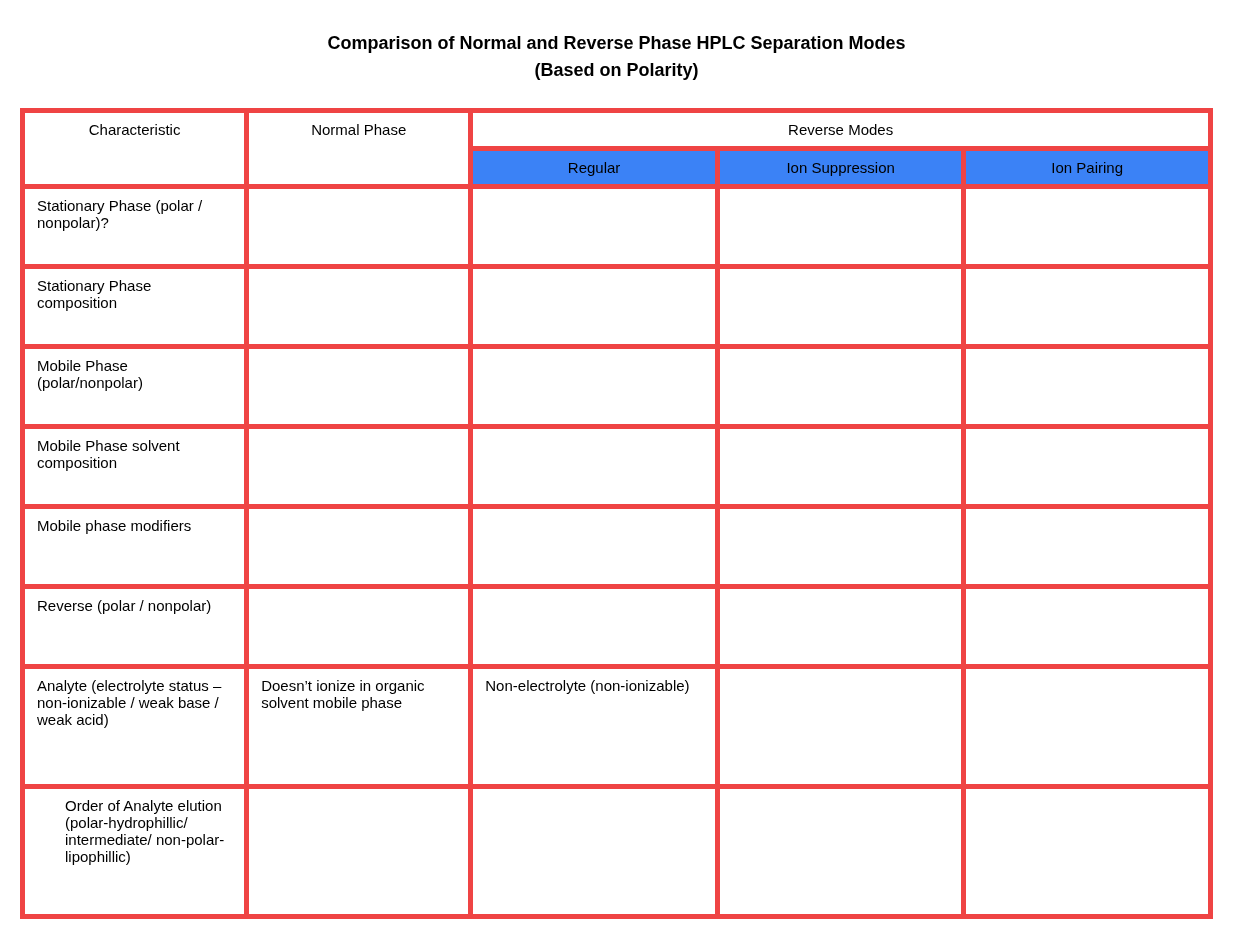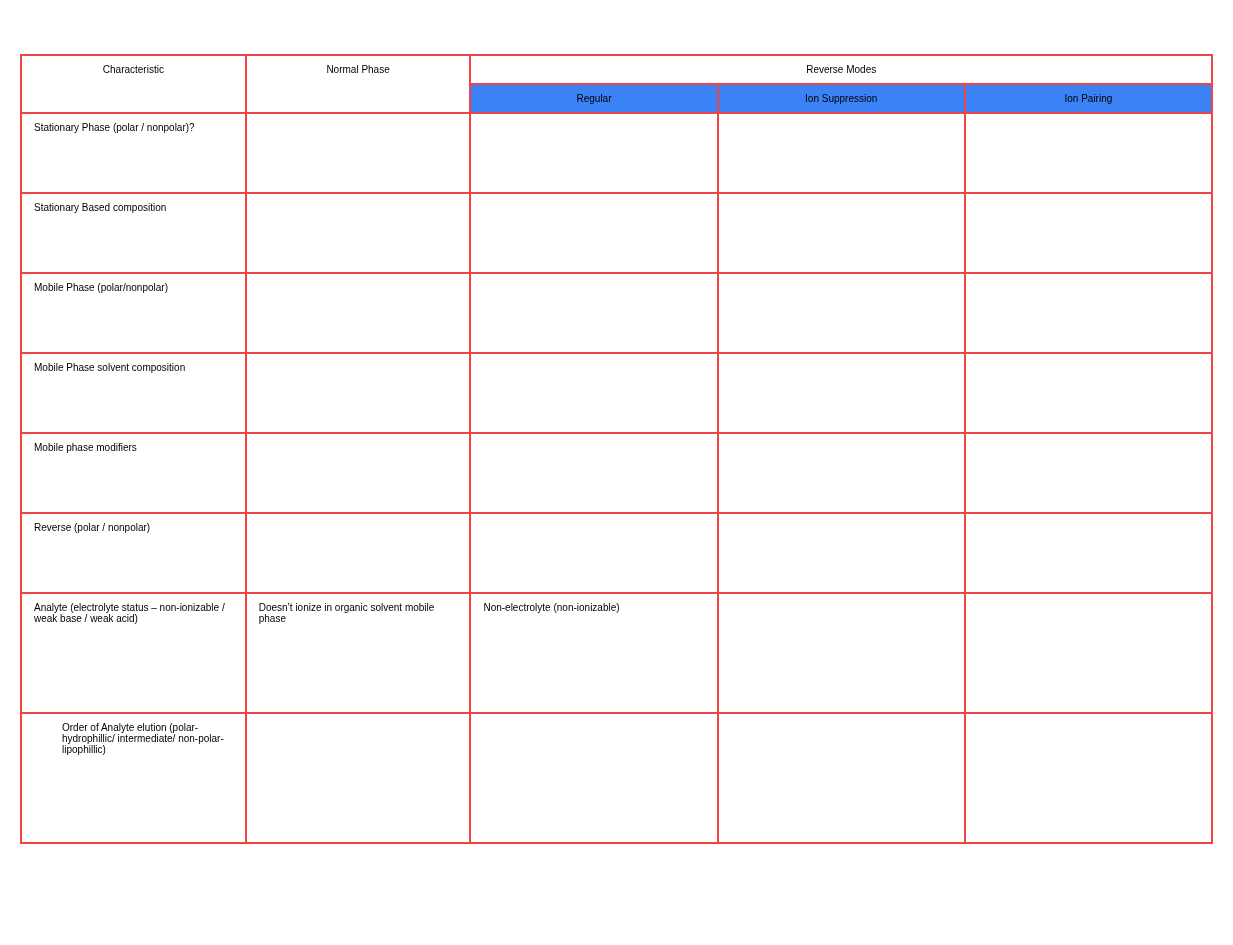--- a/index.html
+++ b/index.html
@@ -27,25 +27,25 @@
     }
 
     .table-wrapper {
       width: 100%;
       border-collapse: collapse;
       border: 1.5px solid #000;
     }
 
     .table-wrapper th,
     .table-wrapper td {
-      border: 2px solid #ef4444;
+      border: 5px solid #ef4444;
       padding: 8px 12px;
       vertical-align: top;
       font-family: 'Comic Sans MS', 'Chalkboard SE', cursive, sans-serif;
-      font-size: 10px;
+      font-size: 15px;
     }
 
     .header-row-1 th {
       text-align: center;
       font-weight: normal;
       background: #ffffff;
     }
 
     .header-row-2 th {
       text-align: center;
@@ -82,20 +82,22 @@
 
     tr.tallest-row td {
       height: 130px;
       padding-left: 40px;
     }
   </style>
 </head>
 <body>
 
 <div class="page-title">
+  <div>Comparison of Normal and Reverse Phase HPLC Separation Modes</div>
+  <div>(Based on Polarity)</div>
 </div>
 
 <table class="table-wrapper">
   <thead>
     <tr class="header-row-1">
       <th class="characteristic-col" rowspan="2">Characteristic</th>
       <th class="normal-phase-col" rowspan="2">Normal Phase</th>
       <th colspan="3">Reverse Modes</th>
     </tr>
     <tr class="header-row-2">
@@ -106,21 +108,21 @@
   </thead>
   <tbody>
     <tr>
       <td>Stationary Phase (polar / nonpolar)?</td>
       <td class="data-cell"></td>
       <td class="data-cell"></td>
       <td class="data-cell"></td>
       <td class="data-cell"></td>
     </tr>
     <tr>
-      <td>Stationary Based composition</td>
+      <td>Stationary Phase composition</td>
       <td class="data-cell"></td>
       <td class="data-cell"></td>
       <td class="data-cell"></td>
       <td class="data-cell"></td>
     </tr>
     <tr>
       <td>Mobile Phase (polar/nonpolar)</td>
       <td class="data-cell"></td>
       <td class="data-cell"></td>
       <td class="data-cell"></td>

